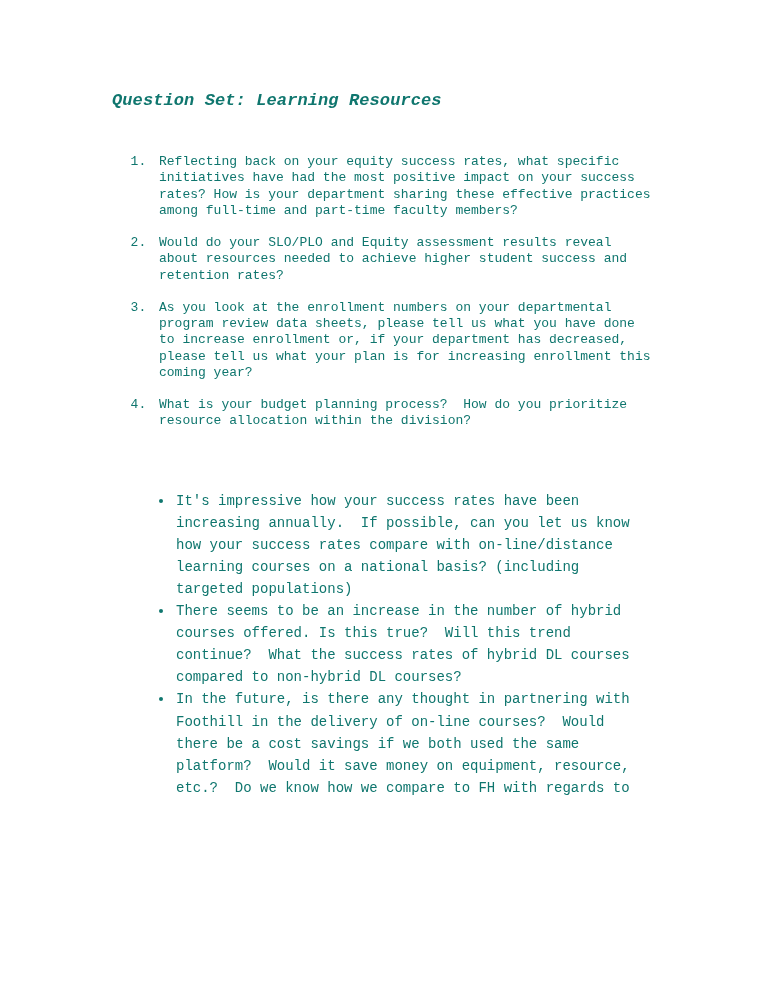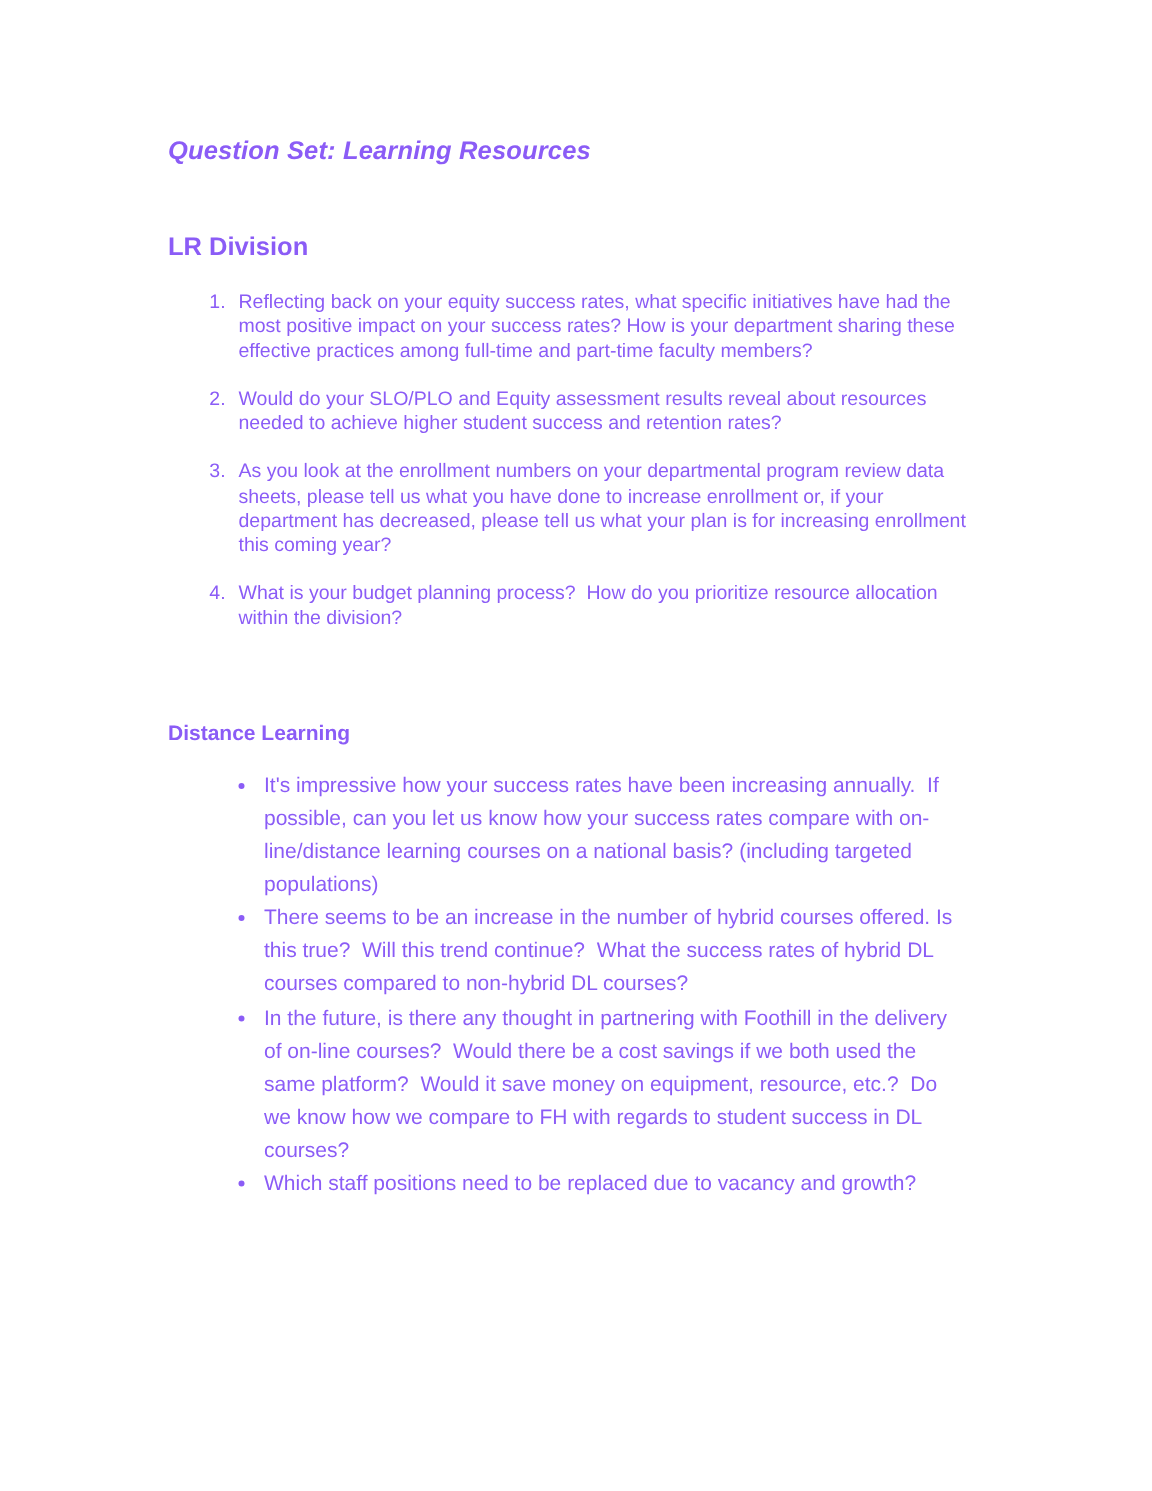--- a/index.html
+++ b/index.html
@@ -5,22 +5,22 @@
   html, body {
     margin: 0;
     padding: 0;
     background: #ffffff;
   }
   .page {
     width: 768px;
     height: 802px;
     box-sizing: border-box;
     background: #ffffff;
-    color: #8b5cf6;
-    font-family: Liberation Sans, sans-serif;
+    color: #0f766e;
+    font-family: Liberation Mono, monospace;
     padding: 91px 112px 0 112px;
     overflow: hidden;
   }
   .doc-title {
     font-size: 17px;
     font-weight: bold;
     font-style: italic;
     margin: 0 0 44px 0;
     letter-spacing: 0.1px;
   }
@@ -65,31 +65,29 @@
   }
 </style>
 </head>
 <body>
 
 <div class="page">
 
   <h1 class="doc-title">Question Set: Learning Resources</h1>
 
   <section class="section section-lr">
-    <h2 class="heading-large">LR Division</h2>
     <ol class="numbered-list">
         <li>Reflecting back on your equity success rates, what specific initiatives have had the most positive impact on your success rates? How is your department sharing these effective practices among full-time and part-time faculty members?</li>
         <li>Would do your SLO/PLO and Equity assessment results reveal about resources needed to achieve higher student success and retention rates?</li>
         <li>As you look at the enrollment numbers on your departmental program review data sheets, please tell us what you have done to increase enrollment or, if your department has decreased, please tell us what your plan is for increasing enrollment this coming year?</li>
         <li>What is your budget planning process?  How do you prioritize resource allocation within the division?</li>
       </ol>
   </section>
 
   <section class="section section-dl">
-    <h2 class="heading-small">Distance Learning</h2>
     <ul class="bulleted-list">
         <li>It's impressive how your success rates have been increasing annually.  If possible, can you let us know how your success rates compare with on-line/distance learning courses on a national basis? (including targeted populations)</li>
         <li>There seems to be an increase in the number of hybrid courses offered. Is this true?  Will this trend continue?  What the success rates of hybrid DL courses compared to non-hybrid DL courses?</li>
         <li>In the future, is there any thought in partnering with Foothill in the delivery of on-line courses?  Would there be a cost savings if we both used the same platform?  Would it save money on equipment, resource, etc.?  Do we know how we compare to FH with regards to student success in DL courses?</li>
         <li>Which staff positions need to be replaced due to vacancy and growth?</li>
       </ul>
   </section>
 
   <section class="section section-lib">
   </section>

